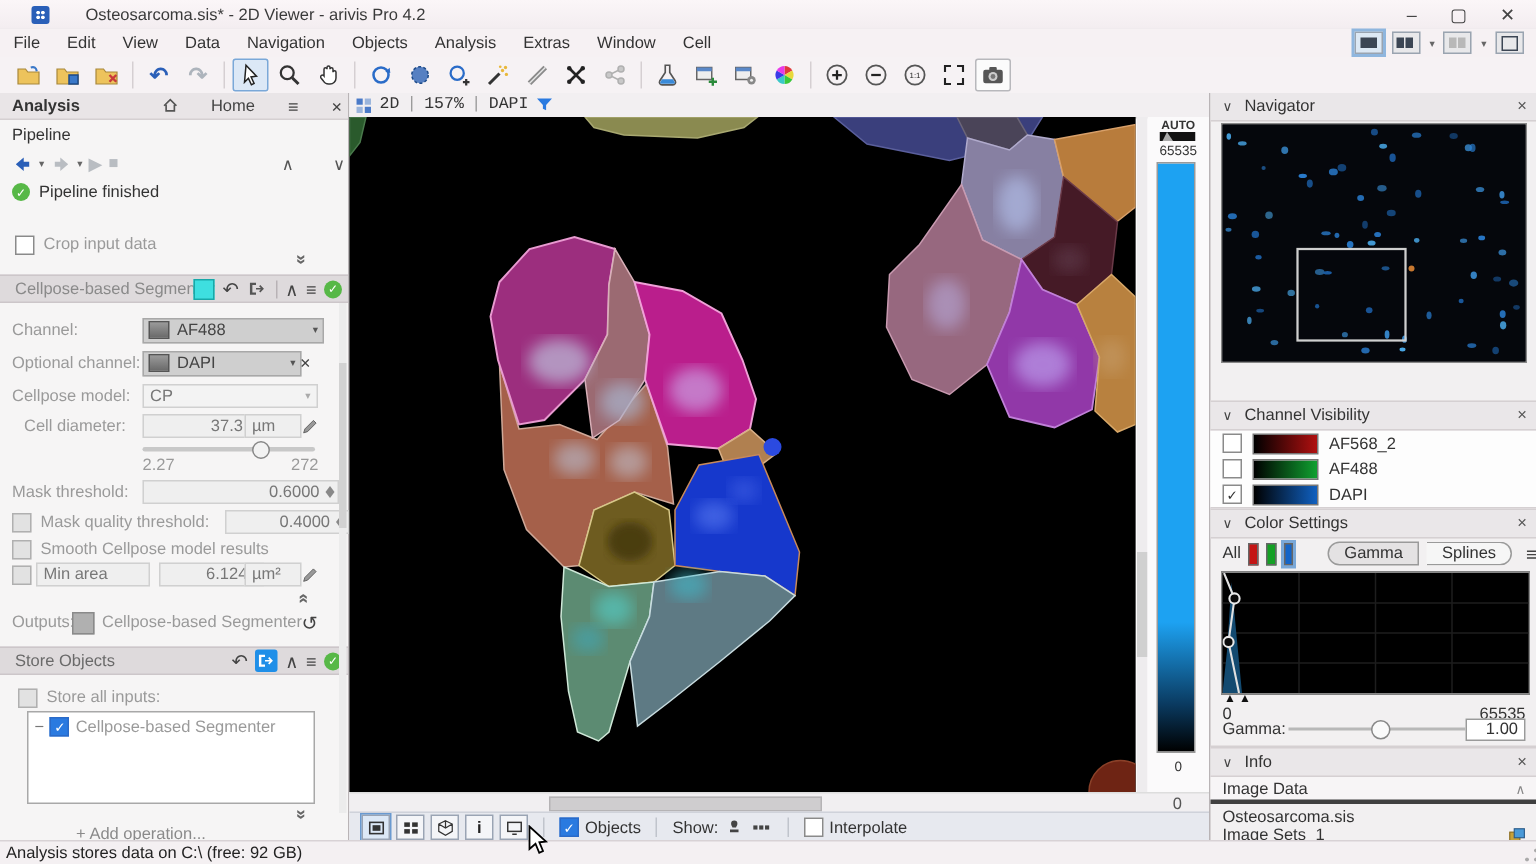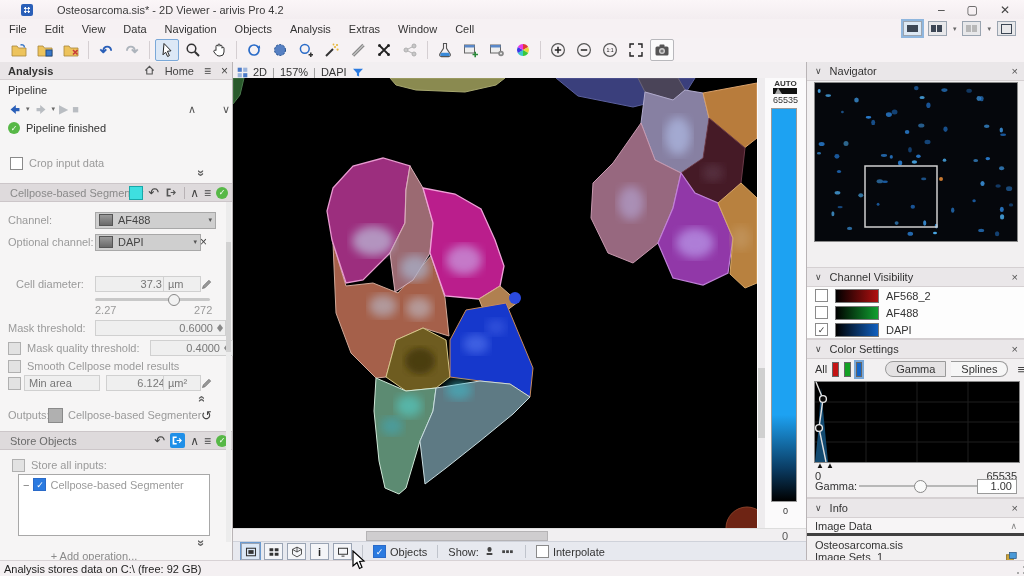--- a/index.html
+++ b/index.html
@@ -36,21 +36,21 @@
   
   .statusbar{position:absolute;left:0;top:560px;width:1024px;height:16px;background:#f4f0f2;border-top:1px solid #d8d2d5;display:flex;align-items:center;padding-left:4px;color:#222;}
   .grip{position:absolute;right:2px;bottom:2px;width:10px;height:10px;
     background:radial-gradient(circle at 80% 20%, #aaa 1px, transparent 1.5px),
                radial-gradient(circle at 80% 80%, #aaa 1px, transparent 1.5px),
                radial-gradient(circle at 20% 80%, #aaa 1px, transparent 1.5px);}
   
   .leftpanel{position:absolute;left:0;top:62px;width:232px;height:498px;background:#f6f5f5;border-right:1px solid #b9b4b6;}
   .lp-header{position:absolute;left:0;top:0;width:232px;height:17px;background:#e9e5e7;border-bottom:1px solid #d5d0d2;display:flex;align-items:center;}
   .lp-header .t{margin-left:8px;font-weight:bold;color:#333;}
-  .hdr-right{position:absolute;right:4px;top:0;height:17px;display:flex;align-items:center;gap:10px;color:#444;}
+  .hdr-right{position:absolute;right:4px;top:0;height:17px;display:flex;align-items:center;gap:22px;color:#444;}
   .label{color:#9a9a9a;}
   .dlabel{color:#333;}
   .row{position:absolute;left:0;width:232px;height:16px;display:flex;align-items:center;}
   .cb{width:11px;height:11px;border:1px solid #8a8a8a;background:#fff;display:inline-flex;align-items:center;justify-content:center;font-size:9px;color:#333;flex:none;}
   .cb.dis{background:#e2e2e2;border-color:#b0b0b0;color:#909090;}
   .cb.on::after{content:"✓";}
   .cb.blue{border-color:#2a6ac8;}
   .cb.blue.on{background:#2a7ae0;color:#fff;}
   .field{background:#efefef;border:1px solid #d0d0d0;color:#777;display:flex;align-items:center;padding:0 4px;height:14px;}
   .dd{background:#cfcfcf;border:1px solid #a8a8a8;height:15px;display:flex;align-items:center;padding:0 3px;color:#444;}
@@ -69,21 +69,21 @@
   .expico{width:15px;height:15px;display:flex;align-items:center;justify-content:center;}
   .expico.bluebg{background:#1f8fe8;border-radius:2px;}
   .listbox{position:absolute;left:18px;width:190px;background:#fff;border:1px solid #a8a8a8;}
   .addop{position:absolute;left:0;width:188px;text-align:center;color:#8a8a8a;}
   .lscroll{position:absolute;right:1px;top:140px;width:5px;height:340px;background:#ececec;}
   .lscroll .th{position:absolute;top:40px;width:5px;height:110px;background:#d2d2d2;}
   .slider{position:relative;height:3px;background:#c8c8c8;border-radius:2px;}
   .slider .kn{position:absolute;top:-4px;width:10px;height:10px;border-radius:50%;background:#f2f2f2;border:1px solid #888;}
   
   .viewer{position:absolute;left:233px;top:62px;width:573px;height:498px;background:#fbfafb;}
-  .v-header{position:absolute;left:0;top:0;width:573px;height:16px;background:#f2eff1;display:flex;align-items:flex-end;gap:5px;padding-left:4px;border-bottom:1px solid #ddd;}
+  .v-header{position:absolute;left:0;top:0;width:573px;height:16px;background:#f2eff1;display:flex;align-items:center;gap:5px;padding-left:4px;border-bottom:1px solid #ddd;font-family:Liberation Mono, monospace;}
   .canvas{position:absolute;left:0;top:16px;width:524px;height:450px;background:#000;}
   .vscroll{position:absolute;left:525px;top:16px;width:7px;height:450px;background:#eeecee;}
   .vscroll .th{position:absolute;top:290px;width:7px;height:70px;background:#d0d0d0;}
   .gutter{position:absolute;left:532px;top:16px;width:41px;height:450px;background:#fbfafb;}
   .rangebar{position:absolute;left:6px;top:30px;width:24px;height:392px;border:1px solid #999;
     background:linear-gradient(#1da2f2 0%,#1da2f2 78%,#0a3a60 92%,#000 100%);}
   .hscroll{position:absolute;left:0;top:466px;width:573px;height:13px;background:#f1eff1;border-top:1px solid #ddd;}
   .hscroll .th{position:absolute;left:133px;top:2px;width:180px;height:8px;background:#cfcdcf;border:1px solid #b5b3b5;}
   .v-toolbar{position:absolute;left:0;top:479px;width:573px;height:19px;background:#e7e9ef;border-top:1px solid #cfd2da;display:flex;align-items:center;padding-left:8px;gap:4px;}
   .vtb{width:17px;height:15px;border:1px solid #9aa4b4;background:#f4f5f8;display:flex;align-items:center;justify-content:center;}
@@ -404,20 +404,27 @@
     <div class="row" style="top:172px;">
       <span class="label" style="margin-left:8px;">Optional channel:</span>
       <span class="dd" style="position:absolute;left:95px;width:98px;">
           <span class="sw"></span>
           <span>DAPI</span>
           <span class="ddc">▾</span>
         </span>
       <span class="ico" style="position:absolute;left:200px;">×</span>
     </div>
 
+    <div class="row" style="top:194px;">
+      <span class="label" style="margin-left:8px;">Cellpose model:</span>
+      <span class="field" style="position:absolute;left:95px;width:107px;background:#f3f3f3;">
+          <span>CP</span>
+          <span class="ddc" style="margin-left:auto;font-size:7px;color:#aaa;">▾</span>
+        </span>
+    </div>
 
     <div class="row" style="top:214px;">
       <span class="label" style="margin-left:16px;">Cell diameter:</span>
       <span class="field" style="position:absolute;left:95px;width:62px;justify-content:flex-end;">37.3</span>
       <span class="field" style="position:absolute;left:163px;width:28px;">µm</span>
       <svg class="abs" style="left:200px;top:2px;" width="13" height="13" viewBox="0 0 16 16">
           <path d="M3 13 l1-3.2 7-7 2.2 2.2-7 7z" fill="#999" stroke="#555" stroke-width="0.7"></path>
         </svg>
     </div>
 

